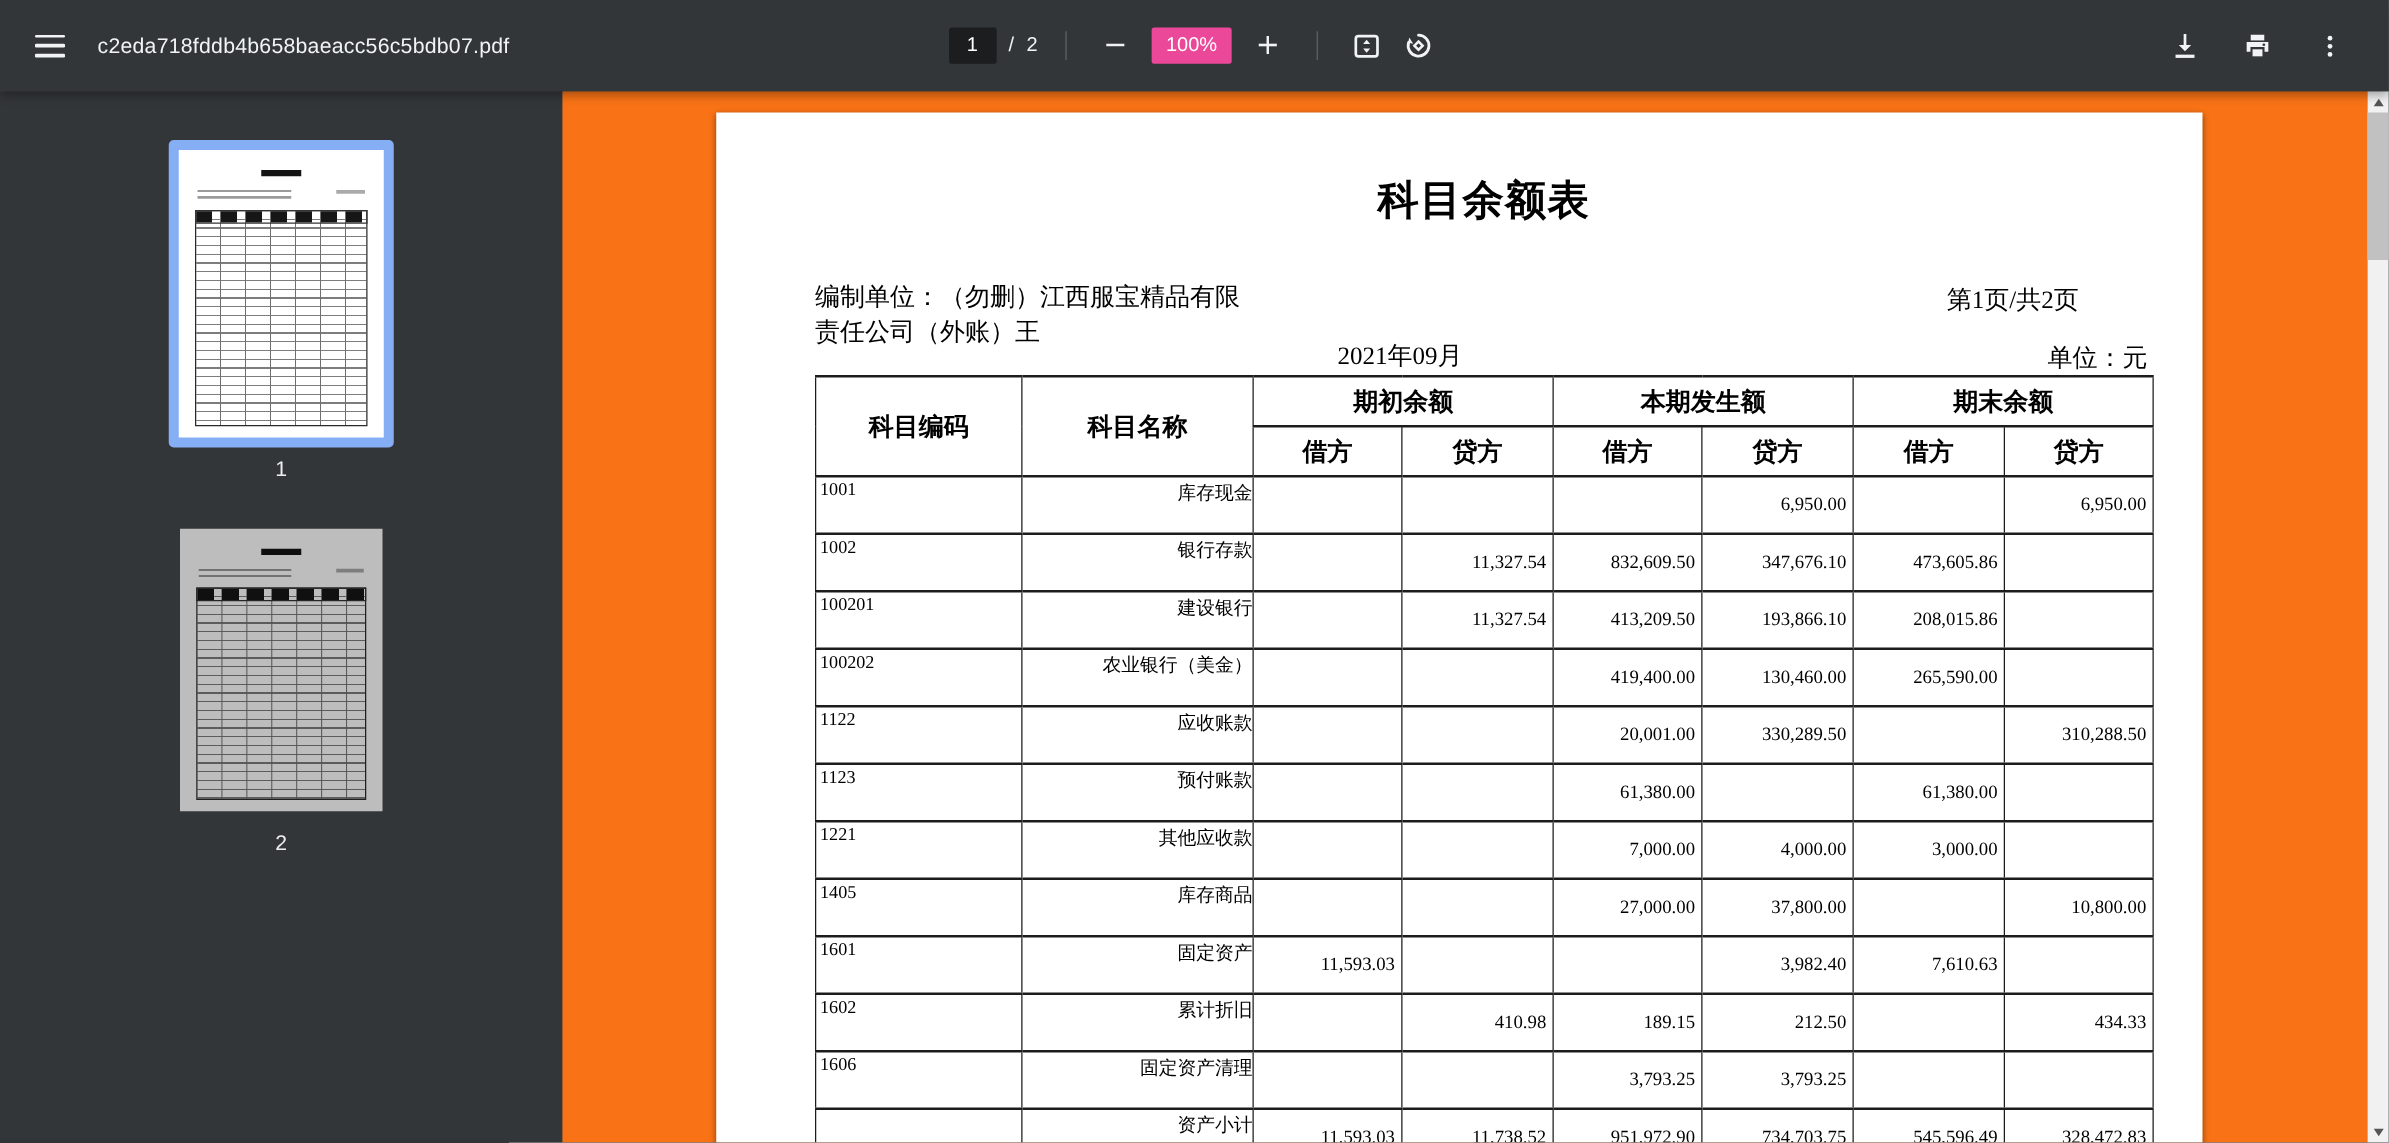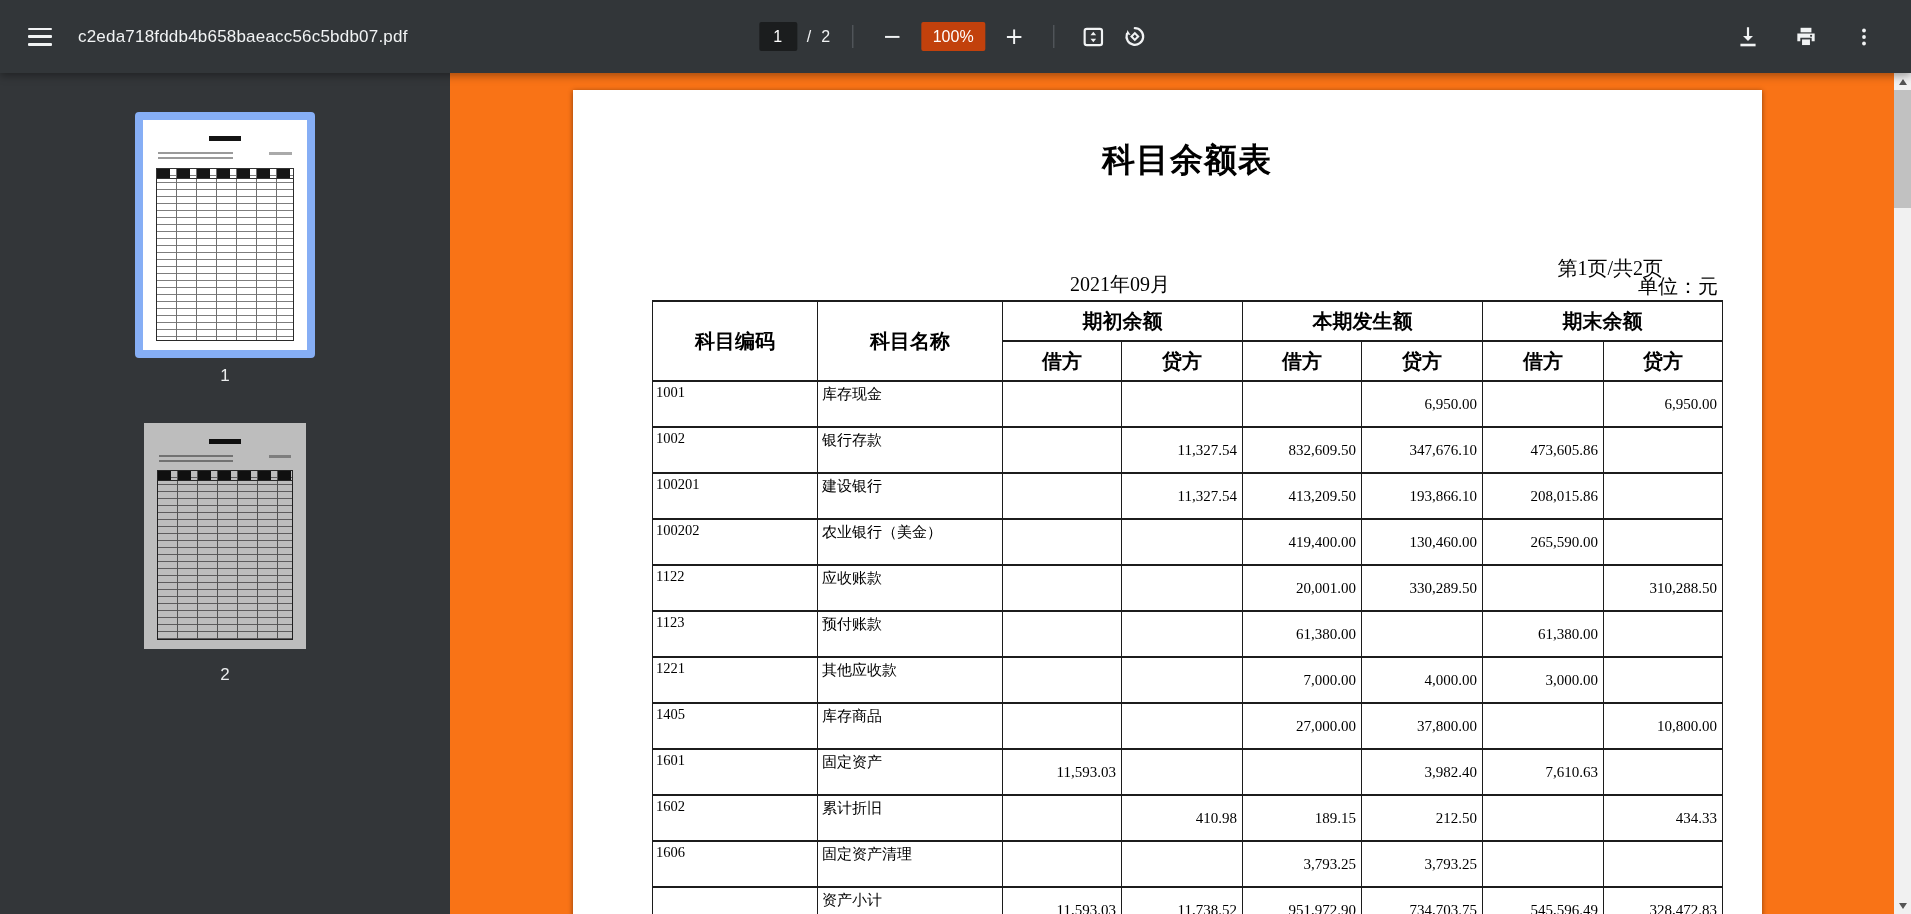--- a/index.html
+++ b/index.html
@@ -20,21 +20,21 @@
                height:73px; display:flex; align-items:center; }
   .page-box { width:38px; height:29px; background:#1b1d1e; color:#fff; font-size:16px;
               display:flex; align-items:center; justify-content:center; border-radius:2px; }
   .page-sep { font-size:16px; margin:0 10px; }
   .page-total { font-size:16px; }
   .tb-divider { width:1px; height:23px; background:#5f6368; margin:0 22px; }
   .tb-btn { background:none; border:none; color:#f1f3f4; cursor:pointer;
             display:flex; align-items:center; justify-content:center;
             width:34px; height:34px; }
   .glyph-btn { font-size:23px; line-height:1; font-family:"DejaVu Sans",sans-serif; }
-  .zoom-box { width:64px; height:29px; background:#c2410c; color:#fff; font-size:16px;
+  .zoom-box { width:64px; height:29px; background:#ec4899; color:#fff; font-size:16px;
               display:flex; align-items:center; justify-content:center;
               border-radius:2px; margin:0 12px; }
   .tb-right { margin-left:auto; display:flex; align-items:center; gap:24px; padding-right:30px; }
   .icon-svg { display:block; }
 
   
   .app-body { position:relative; display:flex; height:841px; }
 
   
   .sidebar { position:relative; width:450px; background:#333639; flex:none; }
@@ -60,32 +60,32 @@
   
   .viewer { position:relative; flex:1; background:#f97316; overflow:hidden; }
   .pdf-page { position:absolute; left:123px; top:17px; width:1189px; height:1640px;
               background:#ffffff; box-shadow:0 1px 5px rgba(0,0,0,.45);
               font-family:"Liberation Serif","DejaVu Serif",serif; color:#000; }
   .doc-title { position:absolute; top:48px; left:79px; width:1070px; text-align:center;
                font-size:33px; font-weight:bold; letter-spacing:1px; }
   .doc-meta { position:absolute; top:134px; left:79px; width:1070px; height:76px; font-size:20px; }
   .meta-company { position:absolute; left:0; top:0; width:380px; line-height:28px; }
   .meta-period { position:absolute; left:418px; bottom:2px; }
-  .meta-pageinfo { position:absolute; right:59px; top:2px;margin-top:29px; }
+  .meta-pageinfo { position:absolute; right:59px; top:2px; }
   .meta-unit { position:absolute; right:4px; bottom:0; }
 
   table.balance { position:absolute; top:210px; left:79px; width:1070px;
                   border-collapse:collapse; table-layout:fixed; }
   .balance th, .balance td { border:1px solid #1c1c1c; border-top-width:2px;
                              border-bottom-width:2px; overflow:hidden; white-space:nowrap; }
   .balance th { font-size:20px; font-weight:bold; text-align:center; }
   .h1 { height:40px;margin-left:14px; } .h2 { height:40px; }
   .balance td { height:46px; font-size:15px; }
   td.c-code { vertical-align:top; text-align:left; padding:2px 0 0 3px; font-size:14.5px; }
-  td.c-name { vertical-align:top; text-align:left; padding:3px 0 0 4px;margin-top:45px; }
+  td.c-name { vertical-align:top; text-align:right; padding:3px 0 0 4px;margin-top:45px; }
   td.c-num  { vertical-align:middle; text-align:right; padding-right:5px; }
 
   
   .scrollbar { width:17px; flex:none; background:#f1f1f1; position:relative; }
   .sb-btn { position:absolute; left:0; width:17px; height:17px; display:flex;
             align-items:center; justify-content:center; cursor:pointer; }
   .sb-btn.up { top:0; } .sb-btn.down { bottom:0; }
   .tri-up { width:0; height:0; border-left:4.5px solid transparent;
             border-right:4.5px solid transparent; border-bottom:6px solid #555; }
   .tri-down { width:0; height:0; border-left:4.5px solid transparent;
@@ -183,20 +183,24 @@
     </div>
     <div class="thumb-label" style="left:205px; top:592px;">2</div>
   </div>
 
   <div class="viewer">
     <div class="pdf-page">
 
       <div class="doc-title">科目余额表</div>
 
       <div class="doc-meta">
+        <div class="meta-company">
+          <div>编制单位：（勿删）江西服宝精品有限</div>
+          <div>责任公司（外账）王</div>
+        </div>
         <div class="meta-period">2021年09月</div>
         <div class="meta-pageinfo">第1页/共2页</div>
         <div class="meta-unit">单位：元</div>
       </div>
 
       <table class="balance">
         <colgroup>
           <col style="width:165px">
             <col style="width:185px">
           <col style="width:119px">

